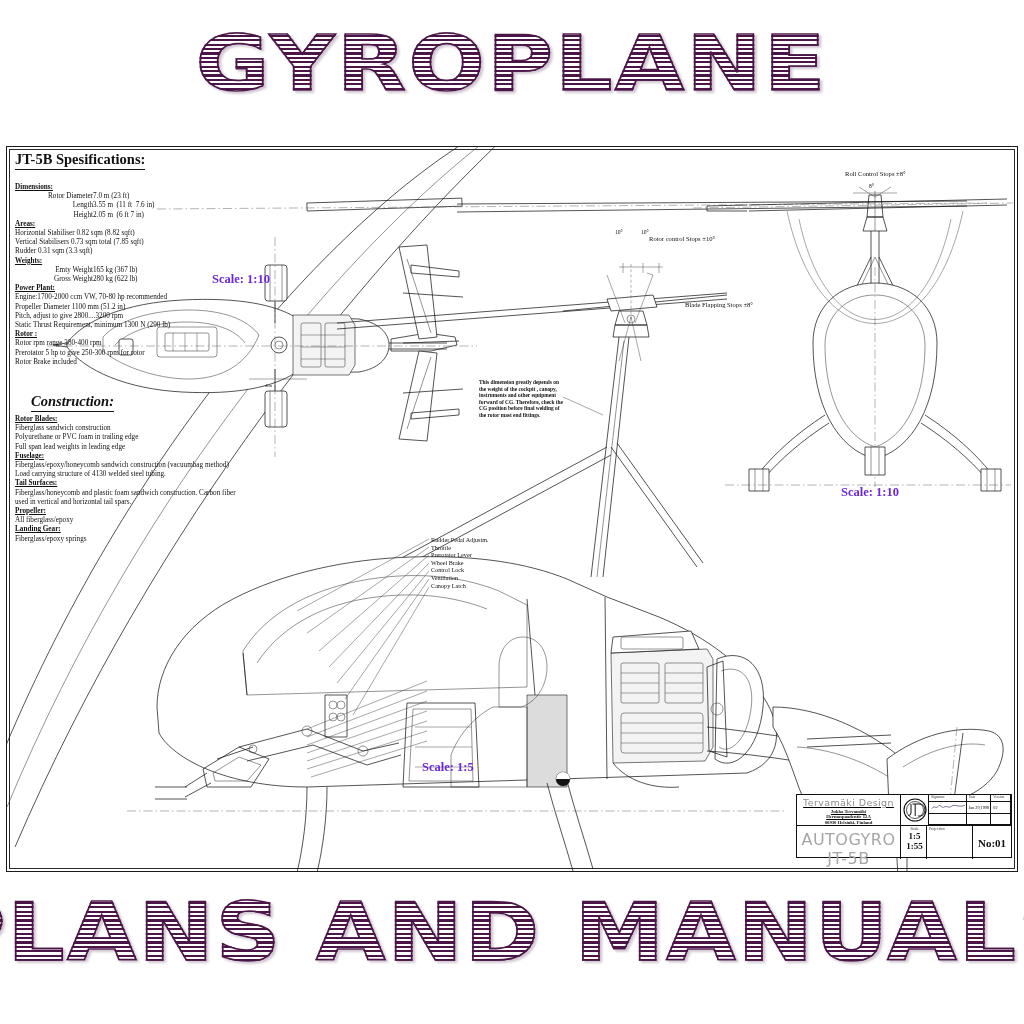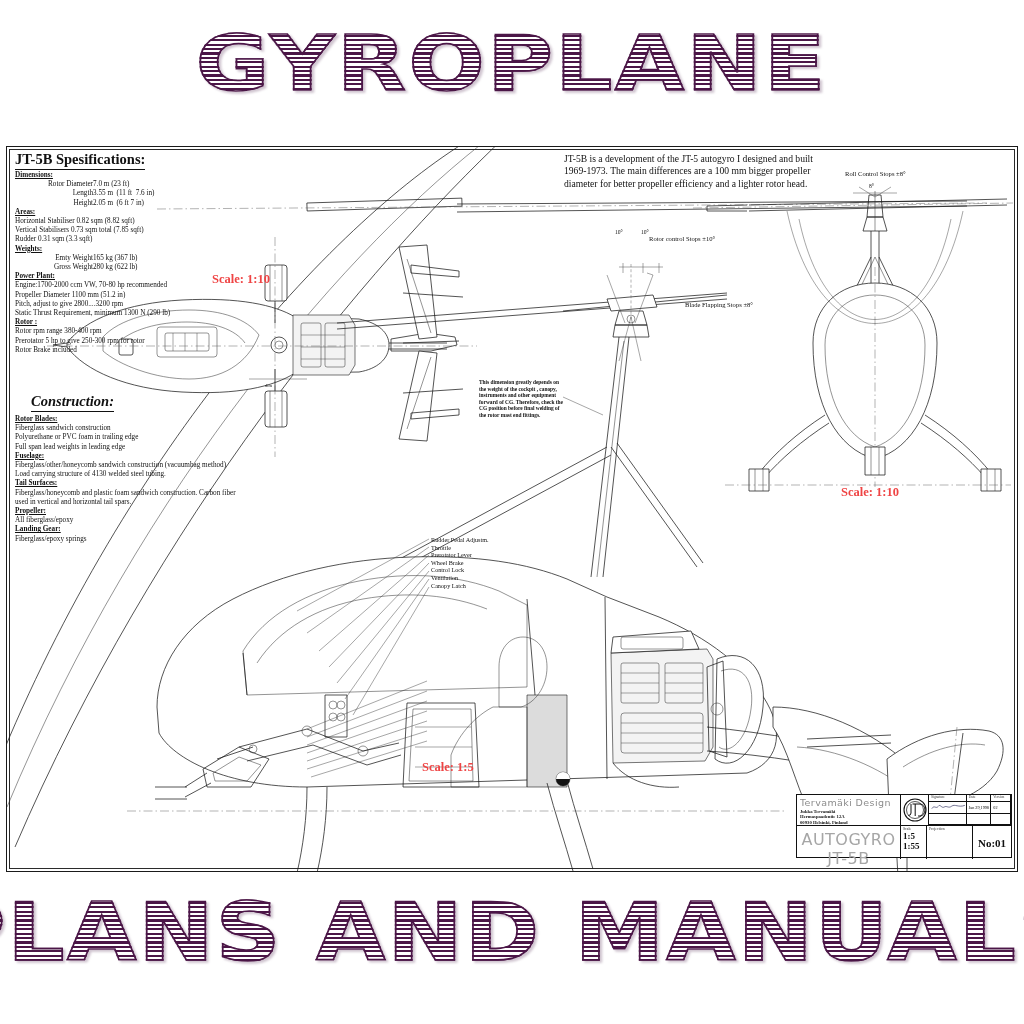--- a/index.html
+++ b/index.html
@@ -54,68 +54,68 @@
 
   
   .spec-title{
     position:absolute;font-family:"Liberation Serif",serif;font-weight:bold;
     font-size:14.5px;color:#111;border-bottom:1.4px solid #111;padding-bottom:1px;
   }
   #spec-title{left:8px;top:4px;}
   #constr-title{left:24px;top:246px;font-style:italic;}
 
   .spec-body{position:absolute;font-family:"Liberation Serif",serif;font-size:7.2px;color:#111;line-height:9.2px;width:250px;}
-  #spec-body{left:8px;top:24px;}
+  #spec-body{left:8px;top:36px;}
   #constr-body{left:8px;top:268px;}
   .spec-body .hdr{font-weight:bold;text-decoration:underline;}
   .spec-body .row{white-space:pre;}
   .spec-body .k{display:inline-block;width:78px;text-align:right;}
 
   #desc{
     position:absolute;left:557px;top:6px;width:268px;
     font-family:"Liberation Serif",serif;font-size:9.6px;line-height:12.4px;color:#111;
   }
 
   .note{position:absolute;font-family:"Liberation Serif",serif;font-size:5.4px;line-height:6.6px;color:#111;font-weight:bold;}
   #cg-note{left:472px;top:232px;width:86px;}
 
   .lbl{position:absolute;font-family:"Liberation Serif",serif;font-size:6.6px;color:#111;white-space:nowrap;}
   .lbl-sm{position:absolute;font-family:"Liberation Serif",serif;font-size:5.6px;color:#111;white-space:nowrap;}
 
-  .scale{position:absolute;font-family:"Liberation Serif",serif;font-weight:bold;font-size:12.5px;color:#ef4444;white-space:nowrap;}
+  .scale{position:absolute;font-family:"Liberation Serif",serif;font-weight:bold;font-size:12.5px;color:#6d28d9;white-space:nowrap;}
   #scale-top{left:205px;top:125px;}
   #scale-front{left:834px;top:338px;}
   #scale-side{left:415px;top:613px;}
 
   #ctrl-list{position:absolute;left:424px;top:389px;font-family:"Liberation Serif",serif;font-size:6.2px;line-height:7.6px;color:#111;}
 
   
   #titleblock{
     position:absolute;left:789px;top:647px;width:216px;height:64px;
     border:1.1px solid #111;background:#fff;box-sizing:border-box;
     display:flex;flex-direction:column;font-family:"Liberation Serif",serif;
   }
   .tb-row{display:flex;flex:1;}
   .tb-cell{border-right:.9px solid #111;box-sizing:border-box;position:relative;}
   .tb-row.top{height:30px;}
   .tb-row.bot{height:33px;border-top:.9px solid #111;}
-  #tb-company{width:104px;padding:2px 3px 0;}
+  #tb-company{width:104px;padding:2px 3px 0;text-align:center;text-decoration:underline;}
   #tb-company .cname{font-size:9.5px;color:#8d8d8d;letter-spacing:.4px;font-family:"DejaVu Sans",sans-serif;}
   #tb-company .addr{font-size:4.7px;font-weight:bold;line-height:5.4px;color:#111;margin-top:1px;}
   #tb-logo{width:28px;display:flex;align-items:center;justify-content:center;}
   #tb-sig{flex:1;display:flex;flex-direction:column;}
   .sig-hdr{display:flex;height:7px;font-size:3.6px;color:#333;}
   .sig-hdr div{border-right:.6px solid #111;border-bottom:.6px solid #111;padding-left:2px;box-sizing:border-box;}
   .sig-row{display:flex;flex:1;font-size:4.2px;}
   .sig-row div{border-right:.6px solid #111;border-bottom:.6px solid #111;padding-left:2px;box-sizing:border-box;display:flex;align-items:center;}
   .c1{width:46%;} .c2{width:30%;} .c3{width:24%;}
   #tb-proj{width:104px;text-align:center;padding-top:4px;}
   #tb-proj .pname{font-size:16px;color:#a6a6a6;letter-spacing:.5px;font-family:"DejaVu Sans",sans-serif;}
   #tb-proj .psub{font-size:8.5px;font-weight:bold;color:#111;margin-top:2px;}
-  #tb-scale{width:26px;padding:1px 0 0 2px;}
+  #tb-scale{width:26px;padding:1px 0 0 2px;text-align:center;}
   #tb-scale .hh{font-size:3.8px;color:#333;}
   #tb-scale .vv{font-size:9px;font-weight:bold;color:#111;line-height:10px;}
   #tb-projn{width:46px;padding:1px 0 0 2px;}
   #tb-projn .hh{font-size:3.8px;color:#333;}
   #tb-no{flex:1;display:flex;align-items:center;justify-content:center;font-size:11px;font-weight:bold;color:#111;border-right:none;}
 </style>
 </head>
 <body>
 
 <div id="page">
@@ -459,32 +459,31 @@
         <div>Rotor Brake included</div>
       </div>
 
     <div class="spec-title" id="constr-title">Construction:</div>
     <div class="spec-body" id="constr-body">
         <div class="hdr">Rotor Blades:</div>
         <div>Fiberglass sandwich  construction</div>
         <div>Polyurethane or PVC foam  in trailing edge</div>
         <div>Full span lead weights in leading edge</div>
         <div class="hdr">Fuselage:</div>
-        <div>Fiberglass/other/honeycomb sandwich construction  (vacuumbag method)</div>
+        <div>Fiberglass/epoxy/honeycomb sandwich construction  (vacuumbag method)</div>
         <div>Load carrying structure of 4130 welded steel tubing.</div>
         <div class="hdr">Tail Surfaces:</div>
         <div>Fiberglass/honeycomb and plastic foam sandwich construction. Carbon fiber</div>
         <div>used in vertical and horizontal tail spars.</div>
         <div class="hdr">Propeller:</div>
         <div>All fiberglass/epoxy</div>
         <div class="hdr">Landing Gear:</div>
         <div>Fiberglass/epoxy springs</div>
       </div>
 
-    <div id="desc">JT-5B is a development of the JT-5 autogyro  I designed and built 1969-1973. The  main differences are a 100 mm bigger propeller diameter for better propeller efficiency  and a lighter rotor head.</div>
 
     <div class="note" id="cg-note">This dimension greatly depends on the weight of the cockpit , canopy, instruments and other equipment forward of CG. Therefore, check the CG position before final welding of the rotor mast end fittings.</div>
 
     <div class="lbl" style="left:642px;top:88px;">Rotor control Stops ±10°</div>
     <div class="lbl" style="left:678px;top:154px;">Blade Flapping Stops ±8°</div>
     <div class="lbl" style="left:838px;top:23px;">Roll Control Stops ±8°</div>
     <div class="lbl-sm" style="left:608px;top:82px;">10°</div>
     <div class="lbl-sm" style="left:634px;top:82px;">10°</div>
     <div class="lbl-sm" style="left:862px;top:36px;">8°</div>
 

